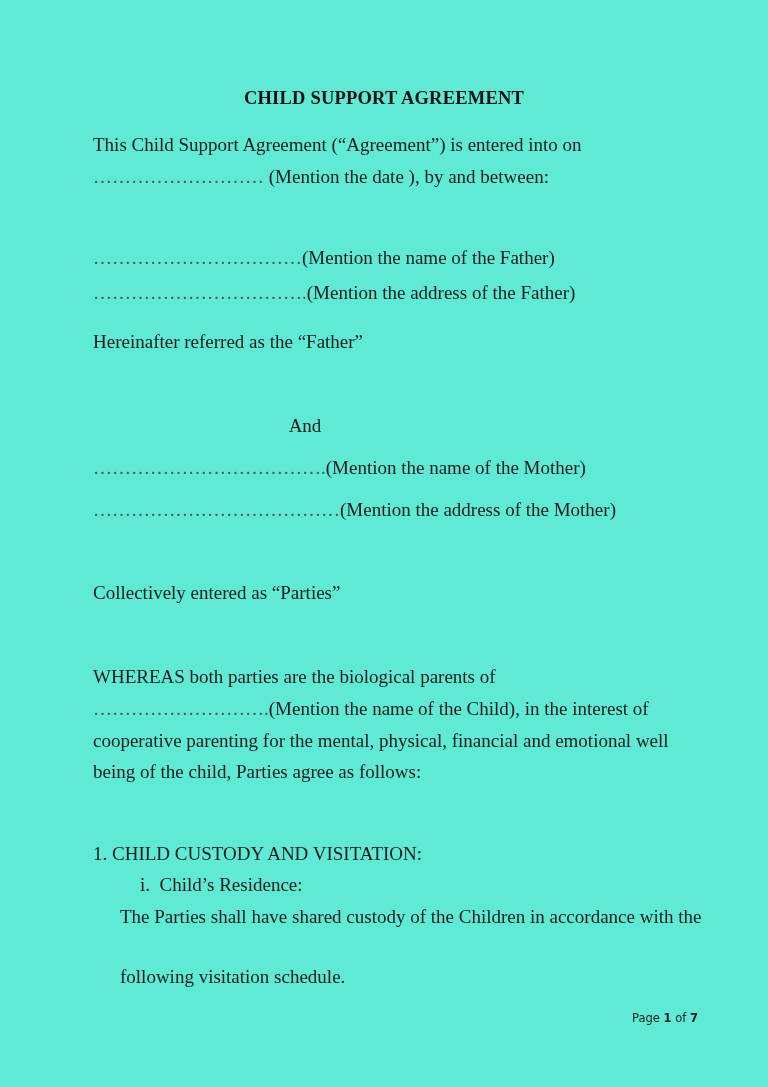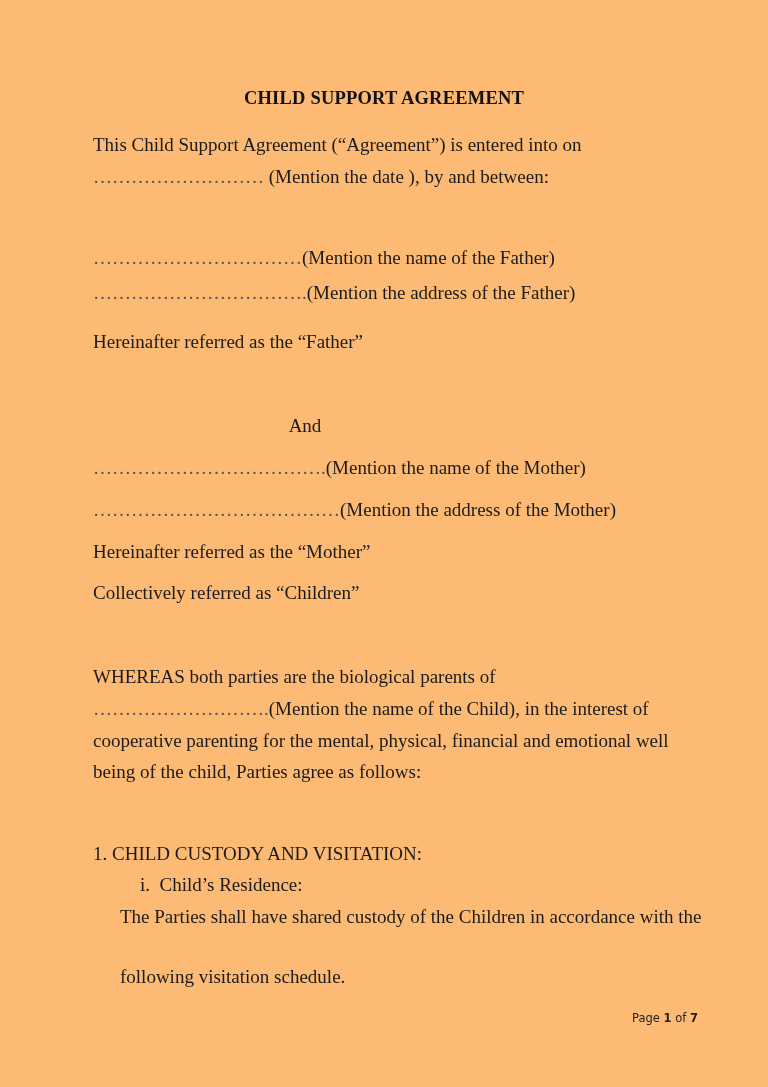--- a/index.html
+++ b/index.html
@@ -13,21 +13,21 @@
     height: 1087px;
     position: relative;
     font-family: "Liberation Serif", "DejaVu Serif", serif;
     color: #1a1a1a;
     overflow: hidden;
   }
 
   .page {
     position: absolute;
     inset: 0;
-    background: #fdba74;
+    background: #5eead4;
   }
 
   
   .doc-title {
     position: absolute;
     top: 88px;
     left: 0;
     width: 768px;
     text-align: center;
     font-size: 18.5px;
@@ -96,23 +96,22 @@
   <div class="line" style="top:282px;"><span class="dots">…………………………….</span><span>(Mention the address of the Father)</span></div>
 
   <div class="line" style="top:331px;">Hereinafter referred as the “Father”</div>
 
   <div class="line centered" style="top:415px;">And</div>
 
   <div class="line" style="top:457px;"><span class="dots">……………………………….</span><span>(Mention the name of the Mother)</span></div>
 
   <div class="line" style="top:499px;"><span class="dots">…………………………………</span><span>(Mention the address of the Mother)</span></div>
 
-  <div class="line" style="top:541px;">Hereinafter referred as the “Mother”</div>
 
-  <div class="line" style="top:582px;">Collectively referred as “Children”</div>
+  <div class="line" style="top:582px;">Collectively entered as “Parties”</div>
 
   <div class="line" style="top:666px;">WHEREAS both parties are the biological parents of</div>
 
   <div class="line" style="top:698px;"><span class="dots">……………………….</span><span>(Mention the name of the Child), in the interest of</span></div>
 
   <div class="line" style="top:730px;">cooperative parenting for the mental, physical, financial and emotional well</div>
 
   <div class="line" style="top:761px;">being of the child, Parties agree as follows:</div>
 
   <div class="line" style="top:843px;">1. CHILD CUSTODY AND VISITATION:</div>

